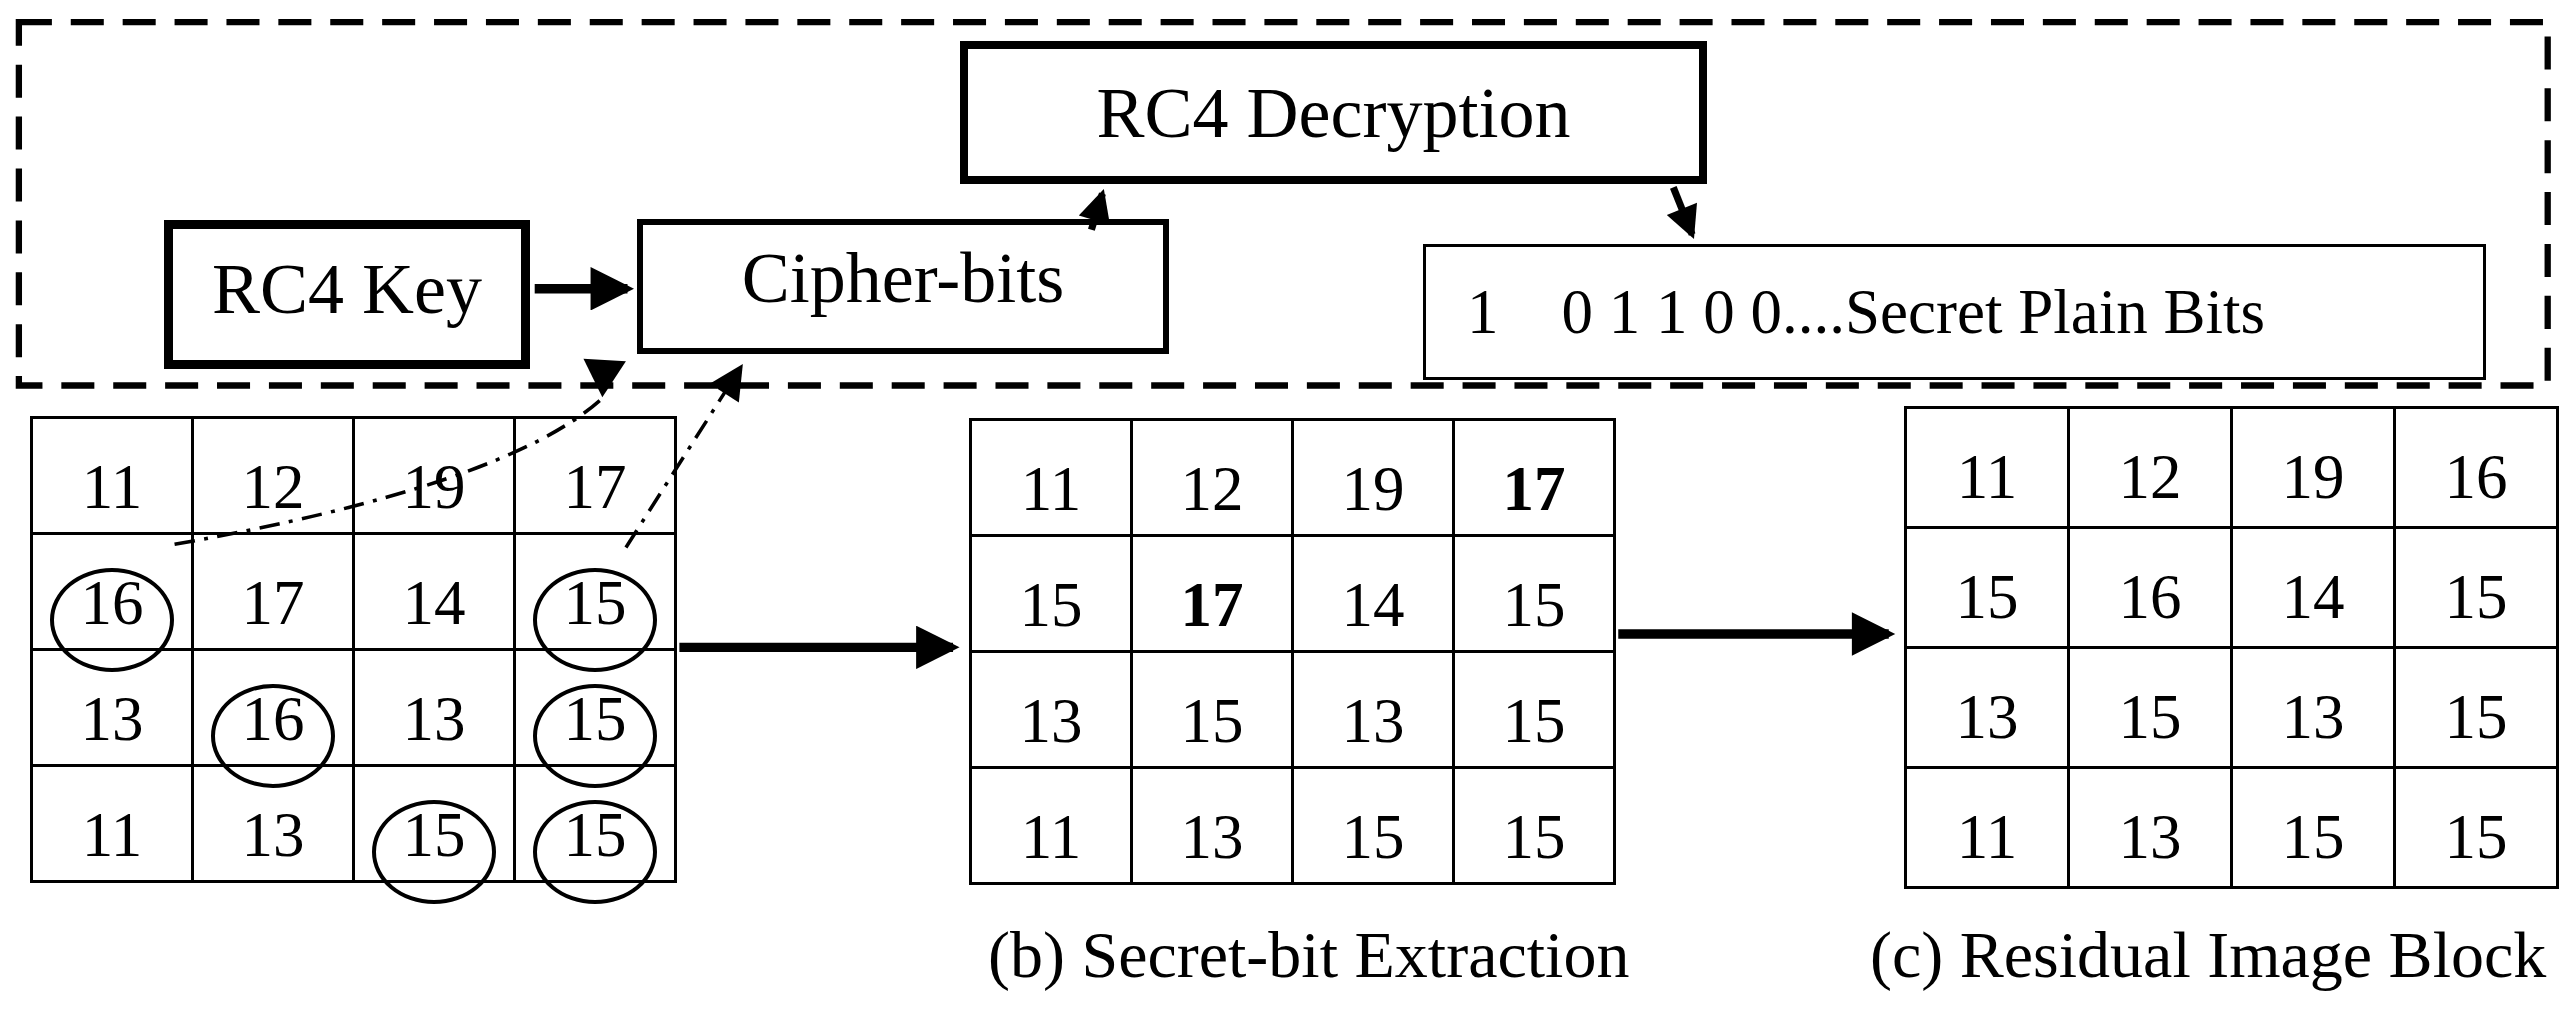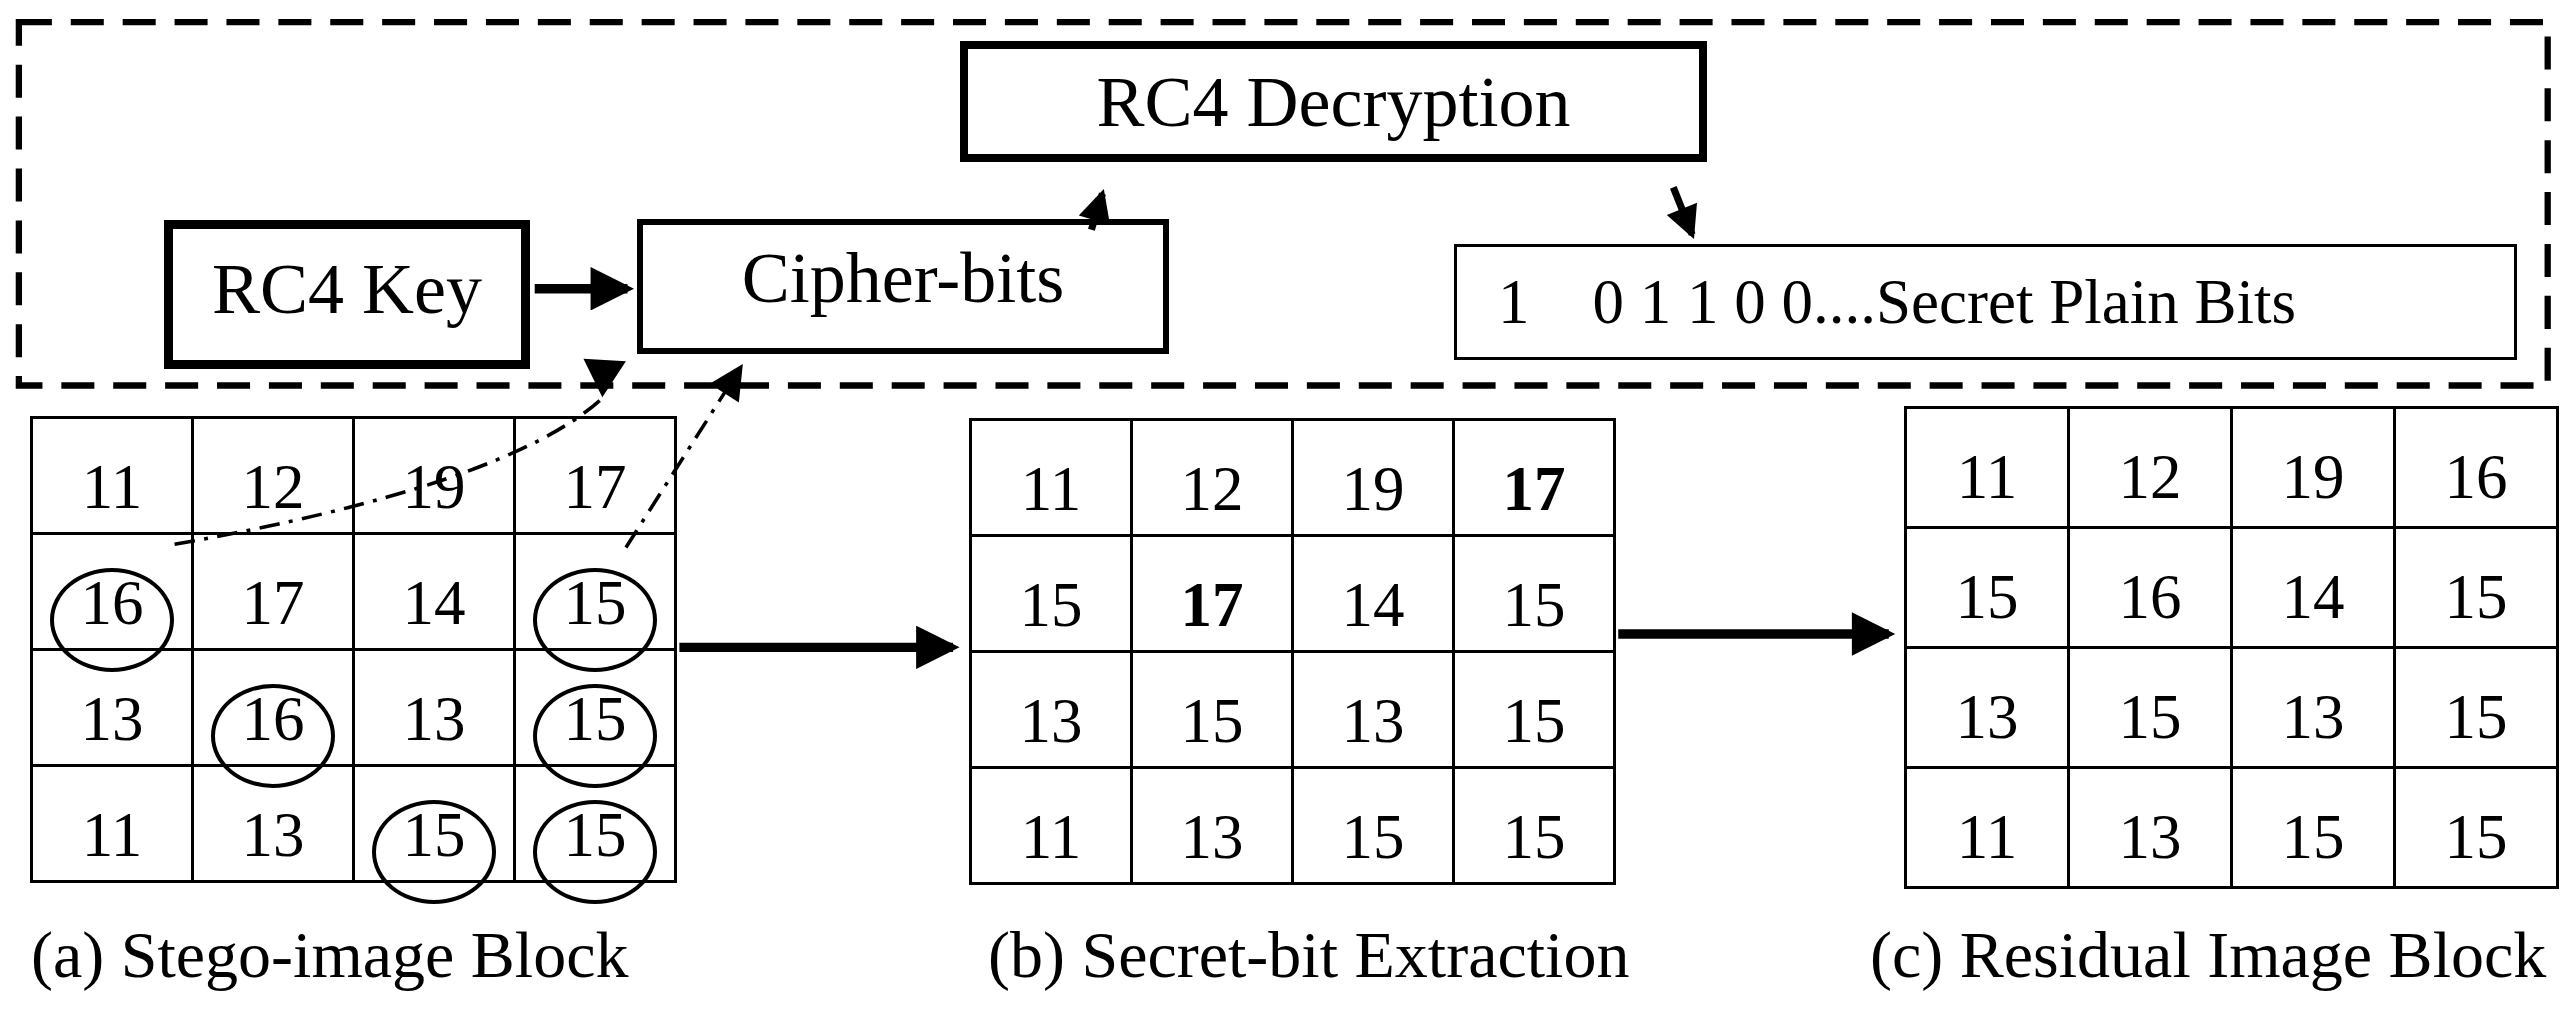--- a/index.html
+++ b/index.html
@@ -14,26 +14,26 @@
   
   .box{
     position:absolute;
     background:#fff;
     border-style:solid;border-color:#000;
     display:flex;align-items:center;justify-content:center;
     box-sizing:border-box;
     font-size:72px;line-height:1;
     white-space:pre;
   }
-  #box-decryption{left:960px;top:41px;width:747px;height:121px;border-width:8.6px;}
+  #box-decryption{left:960px;top:41px;width:747px;height:143px;border-width:8.6px;}
   #box-key{left:164px;top:220px;width:366px;height:149px;border-width:9.4px;padding-bottom:11px;}
   #box-cipher{left:637px;top:219px;width:532px;height:135px;border-width:6.3px;padding-bottom:18px;}
   #box-secret{
-    left:1423px;top:244px;width:1063px;height:116px;border-width:3.1px;
-    justify-content:flex-start;padding-left:41px;font-size:63px;margin-left:31px;
+    left:1423px;top:244px;width:1063px;height:136px;border-width:3.1px;
+    justify-content:flex-start;padding-left:41px;font-size:63px;
   }
   
   table.grid{
     position:absolute;
     border-collapse:collapse;
     table-layout:fixed;
     background:#fff;
     border:3.9px solid #000;
   }
   table.grid td{
@@ -367,21 +367,20 @@
           </td>
       <td>
             <div class="cell">
               <span class="num">15</span>
             </div>
           </td>
     </tr>
   </tbody>
     </table>
 
-  <div class="caption" id="caption-stego">(a) Stego-image Block</div>
   <div class="caption" id="caption-residual">(c) Residual Image Block</div>
   <div class="caption" id="caption-extraction">(b) Secret-bit Extraction</div>
 
   <svg id="connectors" viewBox="0 0 3276 1303" xmlns="http://www.w3.org/2000/svg">
     <defs>
       <marker id="ah" viewBox="0 0 10 10" refX="8.5" refY="5" markerWidth="5" markerHeight="4.6" orient="auto">
         <path d="M0,0 L10,5 L0,10 z" fill="#000"></path>
       </marker>
       <marker id="ahd" viewBox="0 0 10 10" refX="8" refY="5" markerWidth="50" markerHeight="44" markerUnits="userSpaceOnUse" orient="auto">
         <path d="M0,0 L10,5 L0,10 z" fill="#000"></path>

